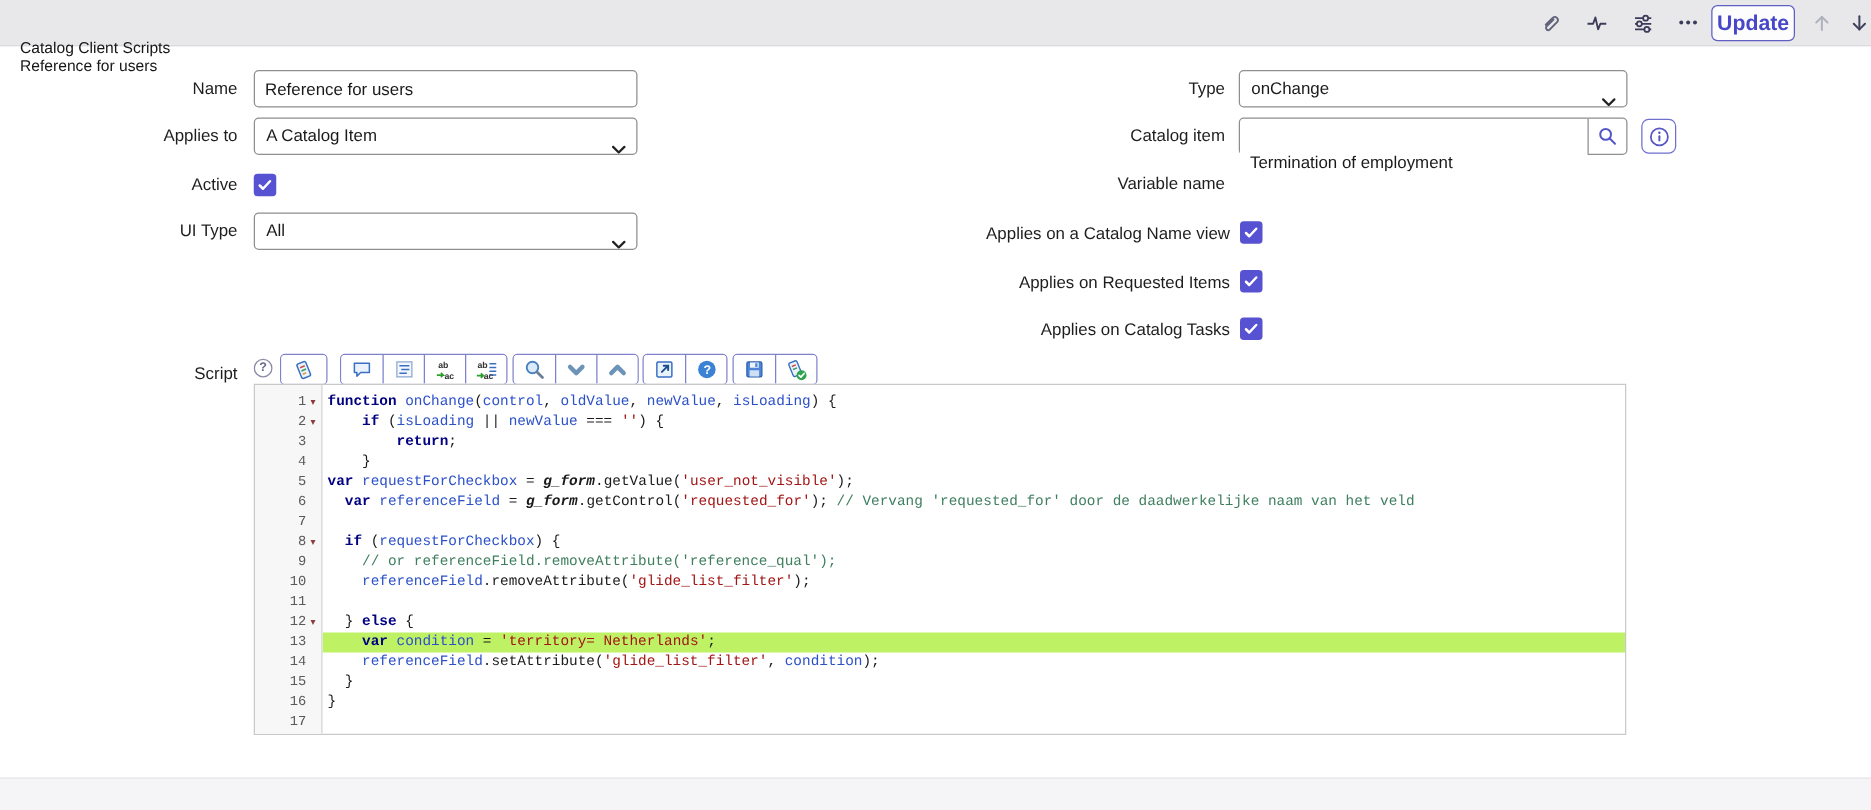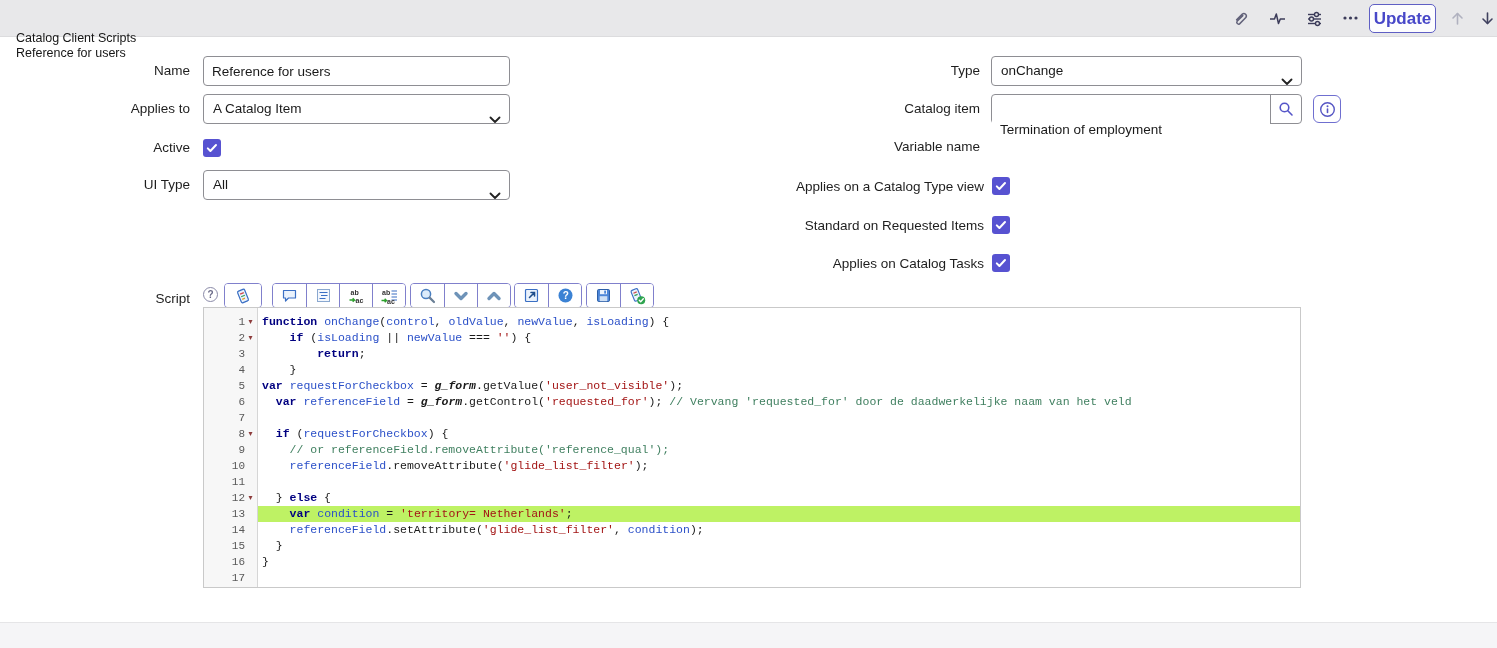--- a/index.html
+++ b/index.html
@@ -157,28 +157,28 @@
   <div class="info-btn">
     <svg width="17" height="17" viewBox="0 0 17 17">
         <circle cx="8.5" cy="8.5" r="6.8" fill="none" stroke="#5656c4" stroke-width="1.4"></circle>
         <circle cx="8.5" cy="5.2" r="1" fill="#5656c4"></circle>
         <rect x="7.7" y="7.2" width="1.6" height="5" rx="0.8" fill="#5656c4"></rect>
       </svg>
   </div>
 
   <div class="lbl" style="left:780px; top:139px; width:200px;">Variable name</div>
 
-  <div class="lbl" style="left:684px; top:179px; width:300px;">Applies on a Catalog Type view</div>
+  <div class="lbl" style="left:684px; top:179px; width:300px;">Applies on a Catalog Name view</div>
   <div class="cbx" style="left:992px; top:177px;">
     <svg width="14" height="14" viewBox="0 0 14 14">
         <path d="M2.8 7.4 l2.6 2.6 5.6-6" fill="none" stroke="#fff" stroke-width="2" stroke-linecap="round" stroke-linejoin="round"></path>
       </svg>
   </div>
 
-  <div class="lbl" style="left:684px; top:218px; width:300px;">Standard on Requested Items</div>
+  <div class="lbl" style="left:684px; top:218px; width:300px;">Applies on Requested Items</div>
   <div class="cbx" style="left:992px; top:216px;">
     <svg width="14" height="14" viewBox="0 0 14 14">
         <path d="M2.8 7.4 l2.6 2.6 5.6-6" fill="none" stroke="#fff" stroke-width="2" stroke-linecap="round" stroke-linejoin="round"></path>
       </svg>
   </div>
 
   <div class="lbl" style="left:684px; top:256px; width:300px;">Applies on Catalog Tasks</div>
   <div class="cbx" style="left:992px; top:254px;">
     <svg width="14" height="14" viewBox="0 0 14 14">
         <path d="M2.8 7.4 l2.6 2.6 5.6-6" fill="none" stroke="#fff" stroke-width="2" stroke-linecap="round" stroke-linejoin="round"></path>

